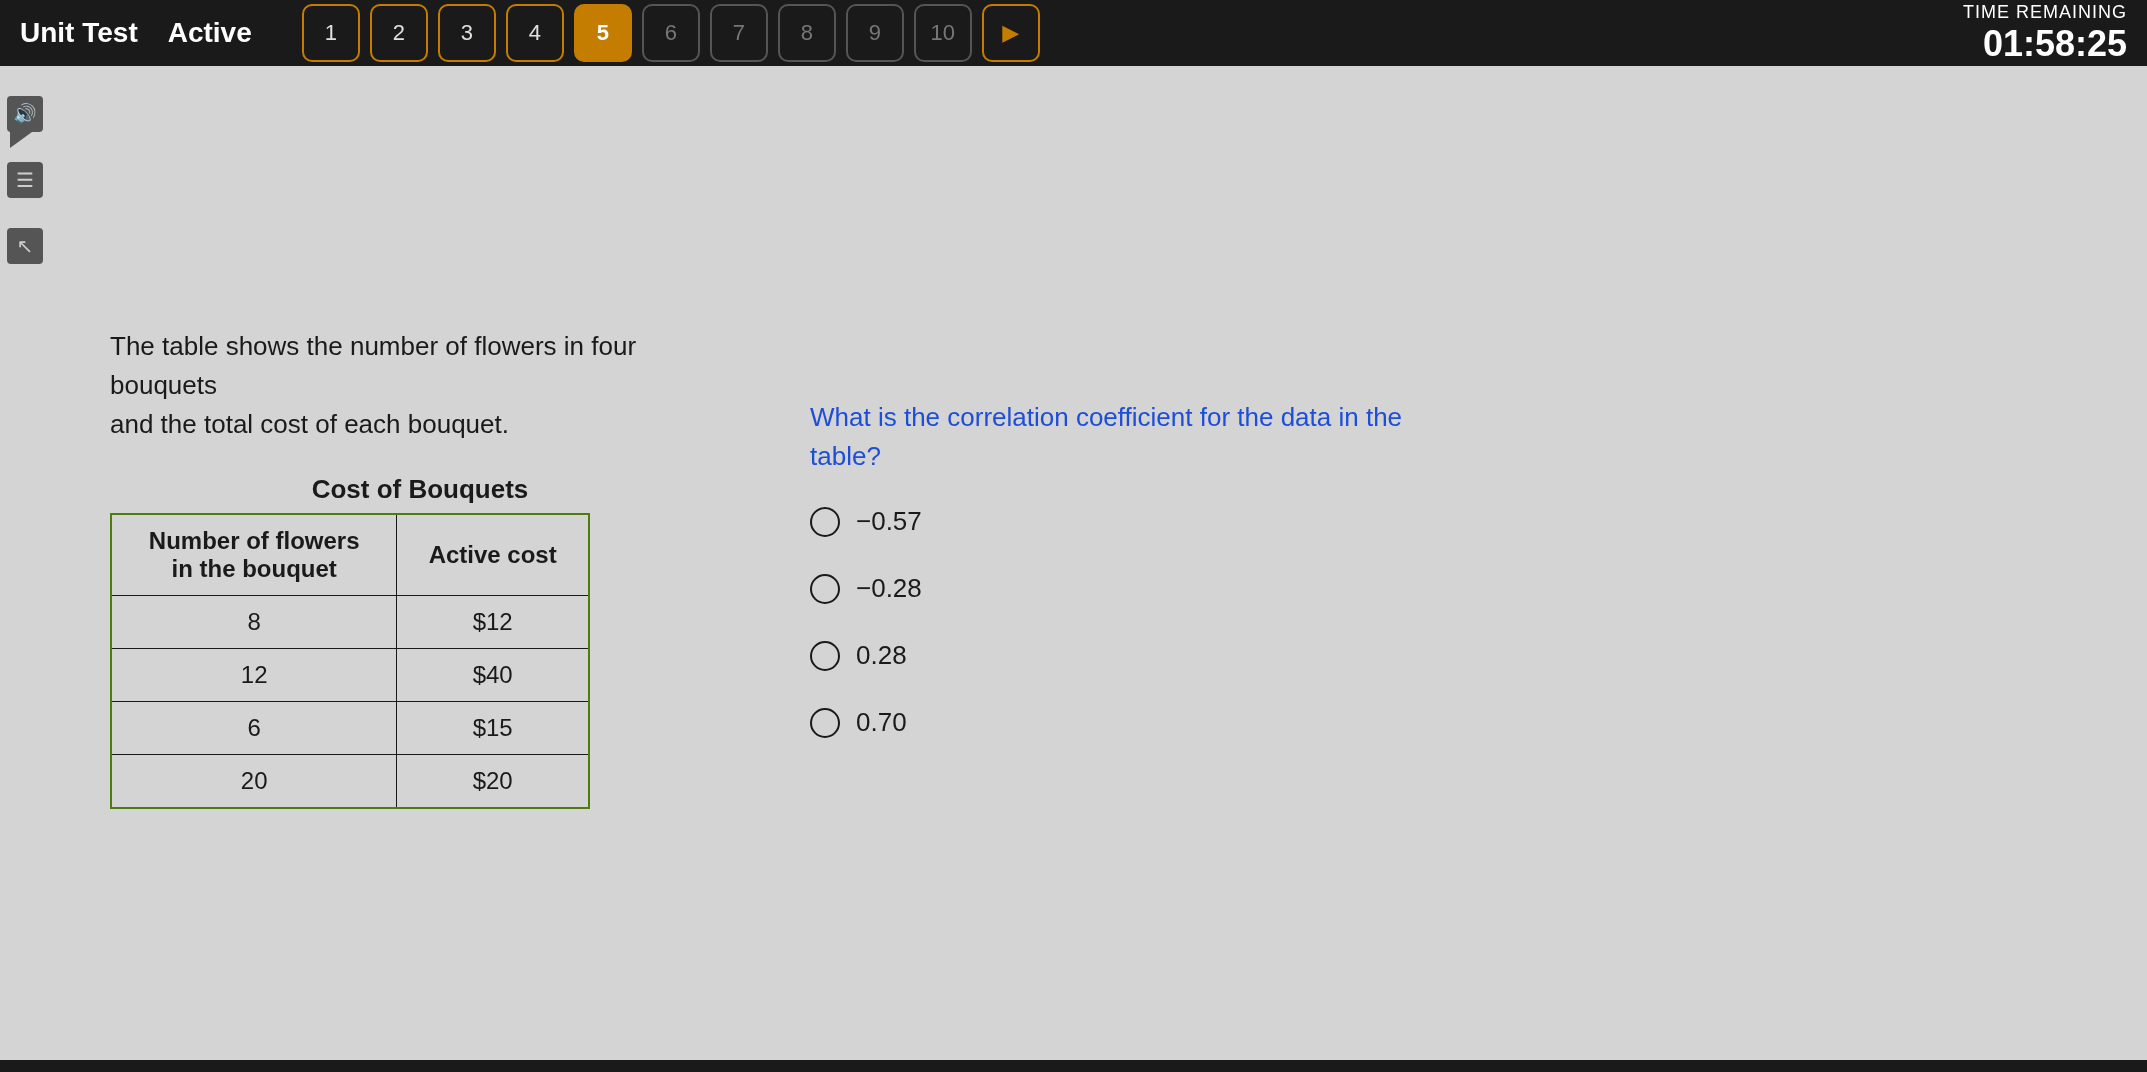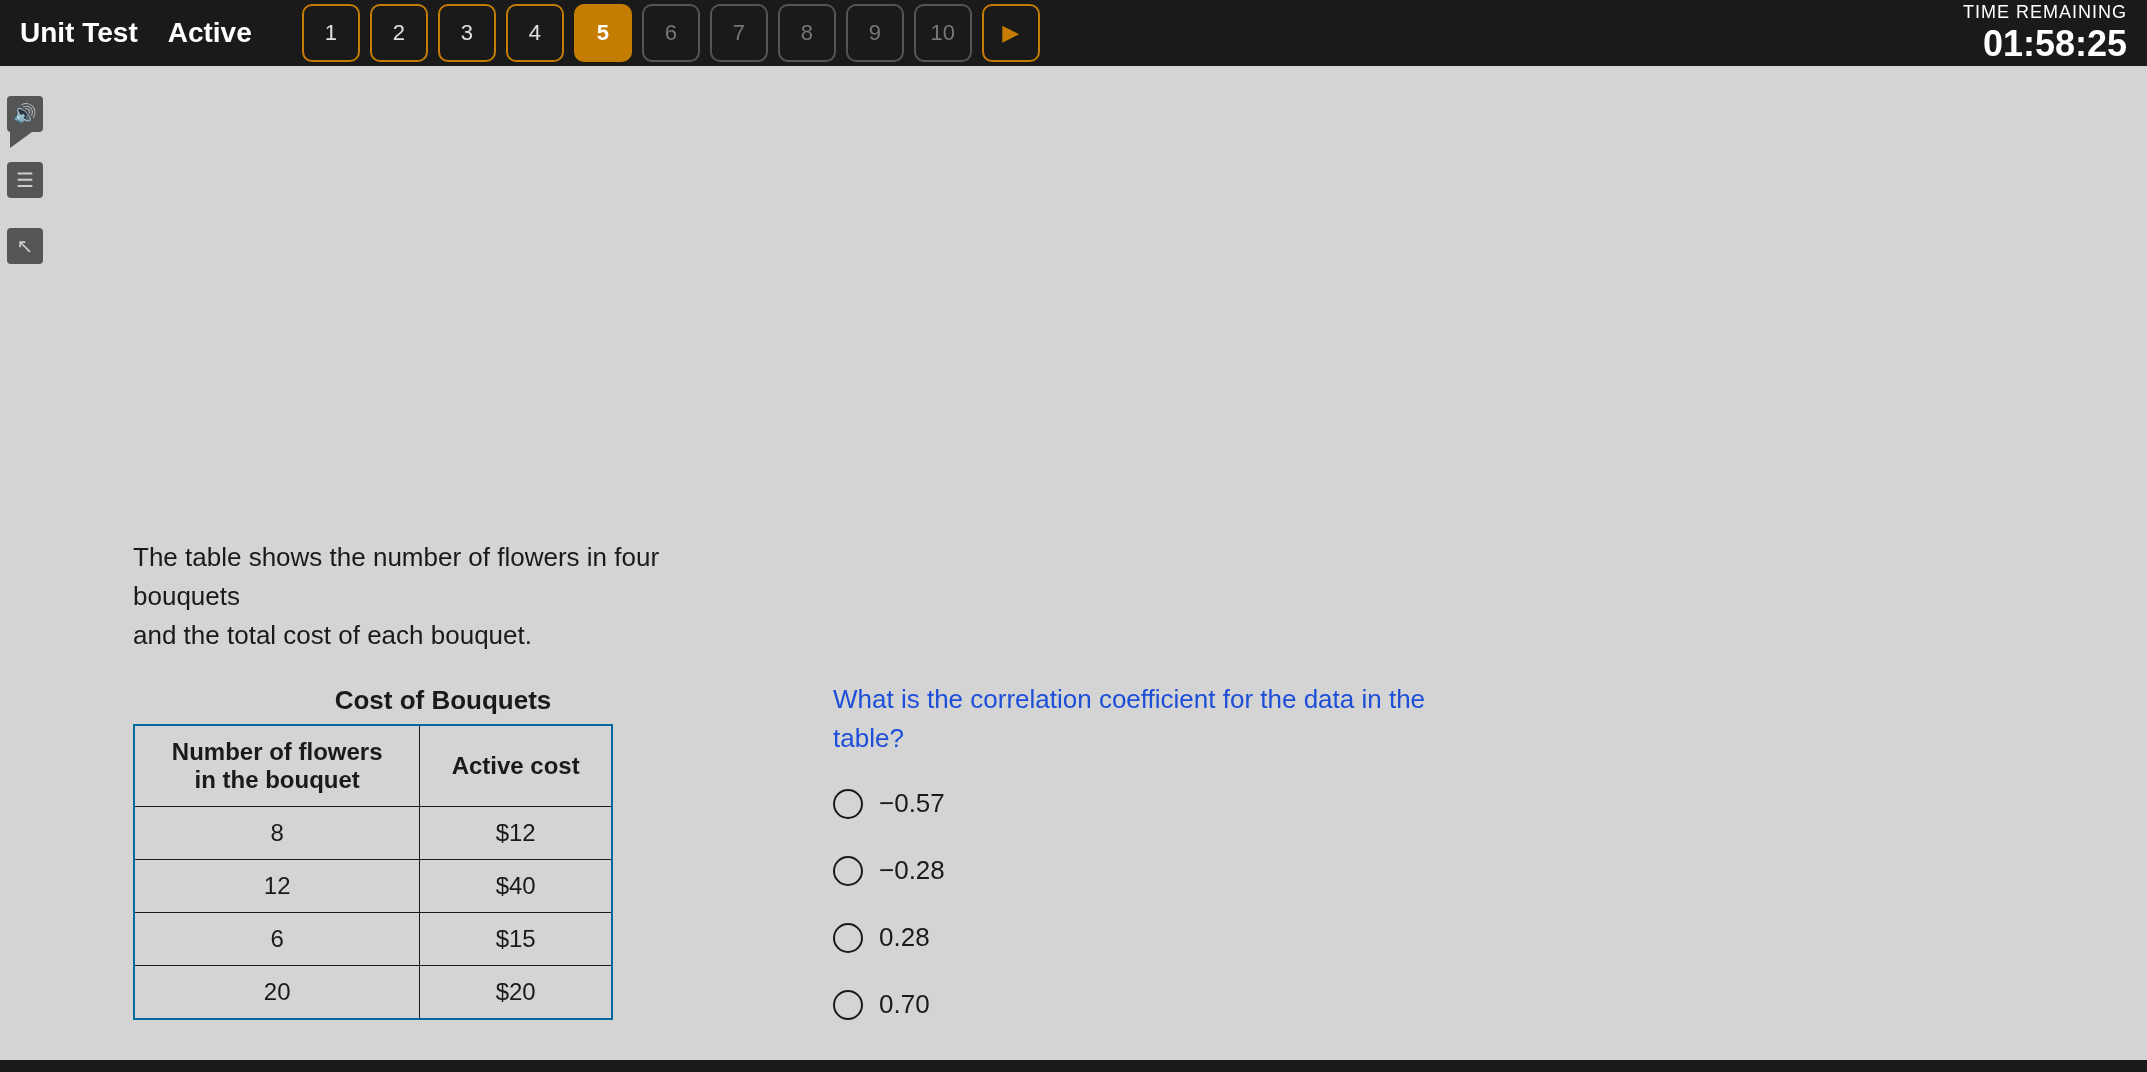--- a/index.html
+++ b/index.html
@@ -123,24 +123,24 @@
       border-radius: 4px;
       display: flex;
       align-items: center;
       justify-content: center;
       color: #ccc;
       font-size: 20px;
     }
 
     
     .question-area {
-      margin-left: 73px;
+      margin-left: 50px;
       display: flex;
       gap: 80px;
-      align-items: flex-end;
+      align-items: center;
       padding-top: 10px;
     }
 
     .left-section {
       flex: 0 0 auto;
       max-width: 620px;
     }
 
     .right-section {
       flex: 0 0 auto;
@@ -159,21 +159,21 @@
       font-size: 26px;
       font-weight: bold;
       text-align: center;
       margin-bottom: 8px;
       color: #1a1a1a;
     }
 
     .data-table {
       border-collapse: collapse;
       width: 480px;
-      border: 2px solid #0369a1;
+      border: 2px solid #4d7c0f;
     }
 
     .data-table th, .data-table td {
       border: 1.5px solid #1a1a1a;
       padding: 12px 20px;
       text-align: center;
       font-size: 24px;
       color: #1a1a1a;
     }
 

